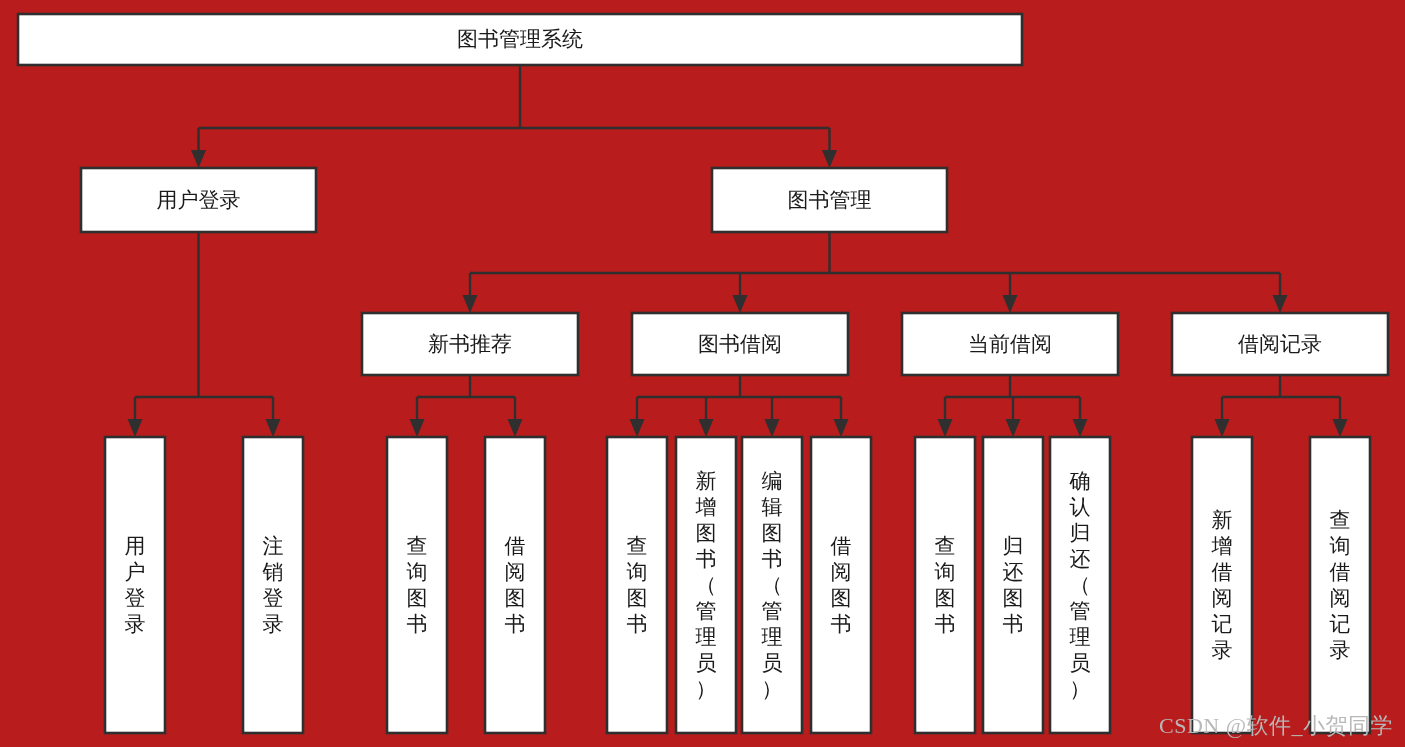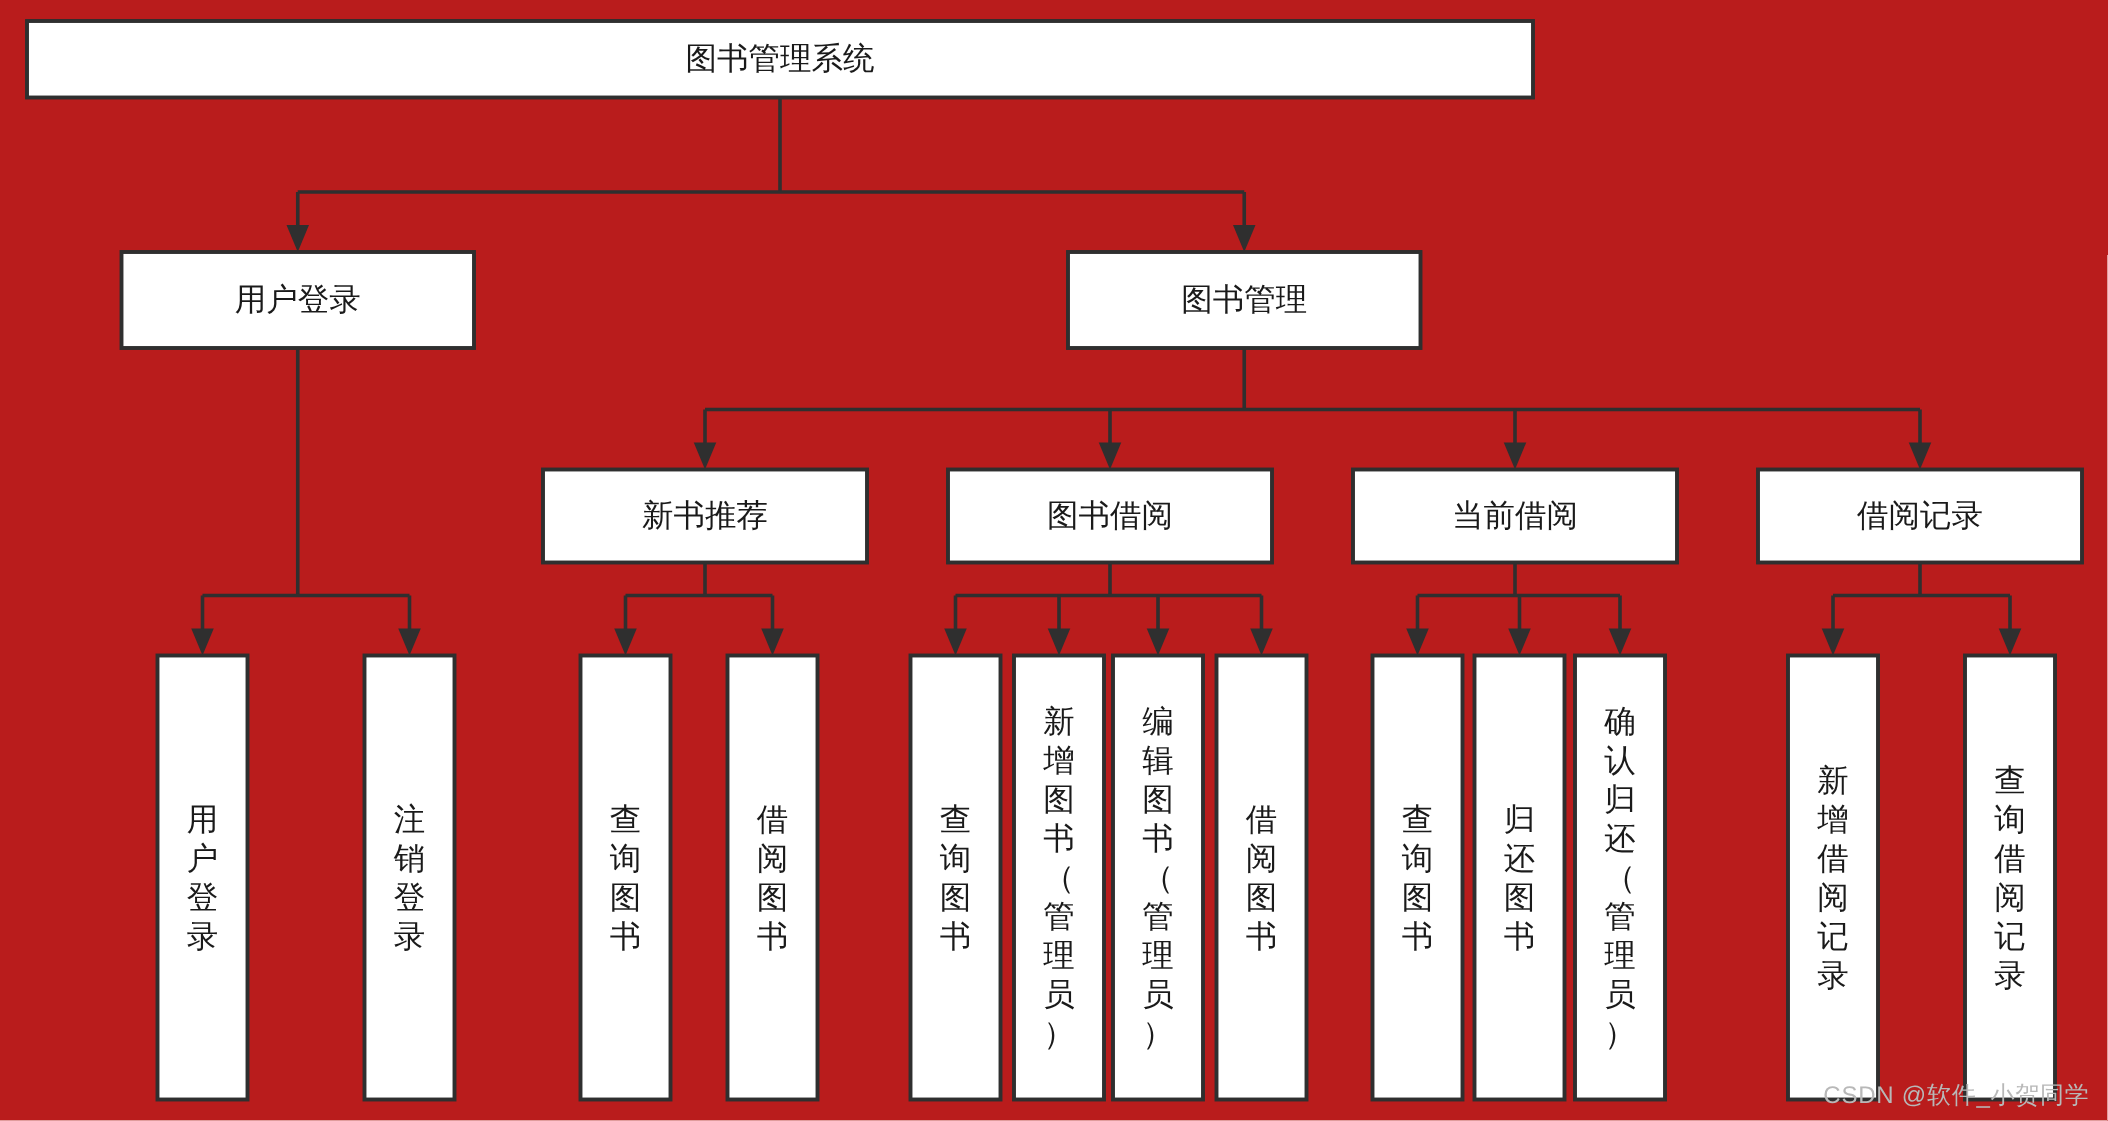--- a/index.html
+++ b/index.html
@@ -52,22 +52,22 @@
     font-family: "Liberation Sans", "DejaVu Sans", sans-serif;
     font-size: 21px;
     fill: #1a1a1a;
     text-anchor: middle;
     white-space: pre;
   }
   .watermark {
     position: absolute;
     right: 12px;
     bottom: 6px;
-    font-family: Liberation Sans, sans-serif;
-    font-size: 16px;
+    font-family: Liberation Serif, serif;
+    font-size: 22px;
     color: #b8b8b8;
     letter-spacing: 0.5px;
     user-select: none;
     pointer-events: none;
   }
 </style>
 </head>
 <body>
 
 <div id="diagram-root">

